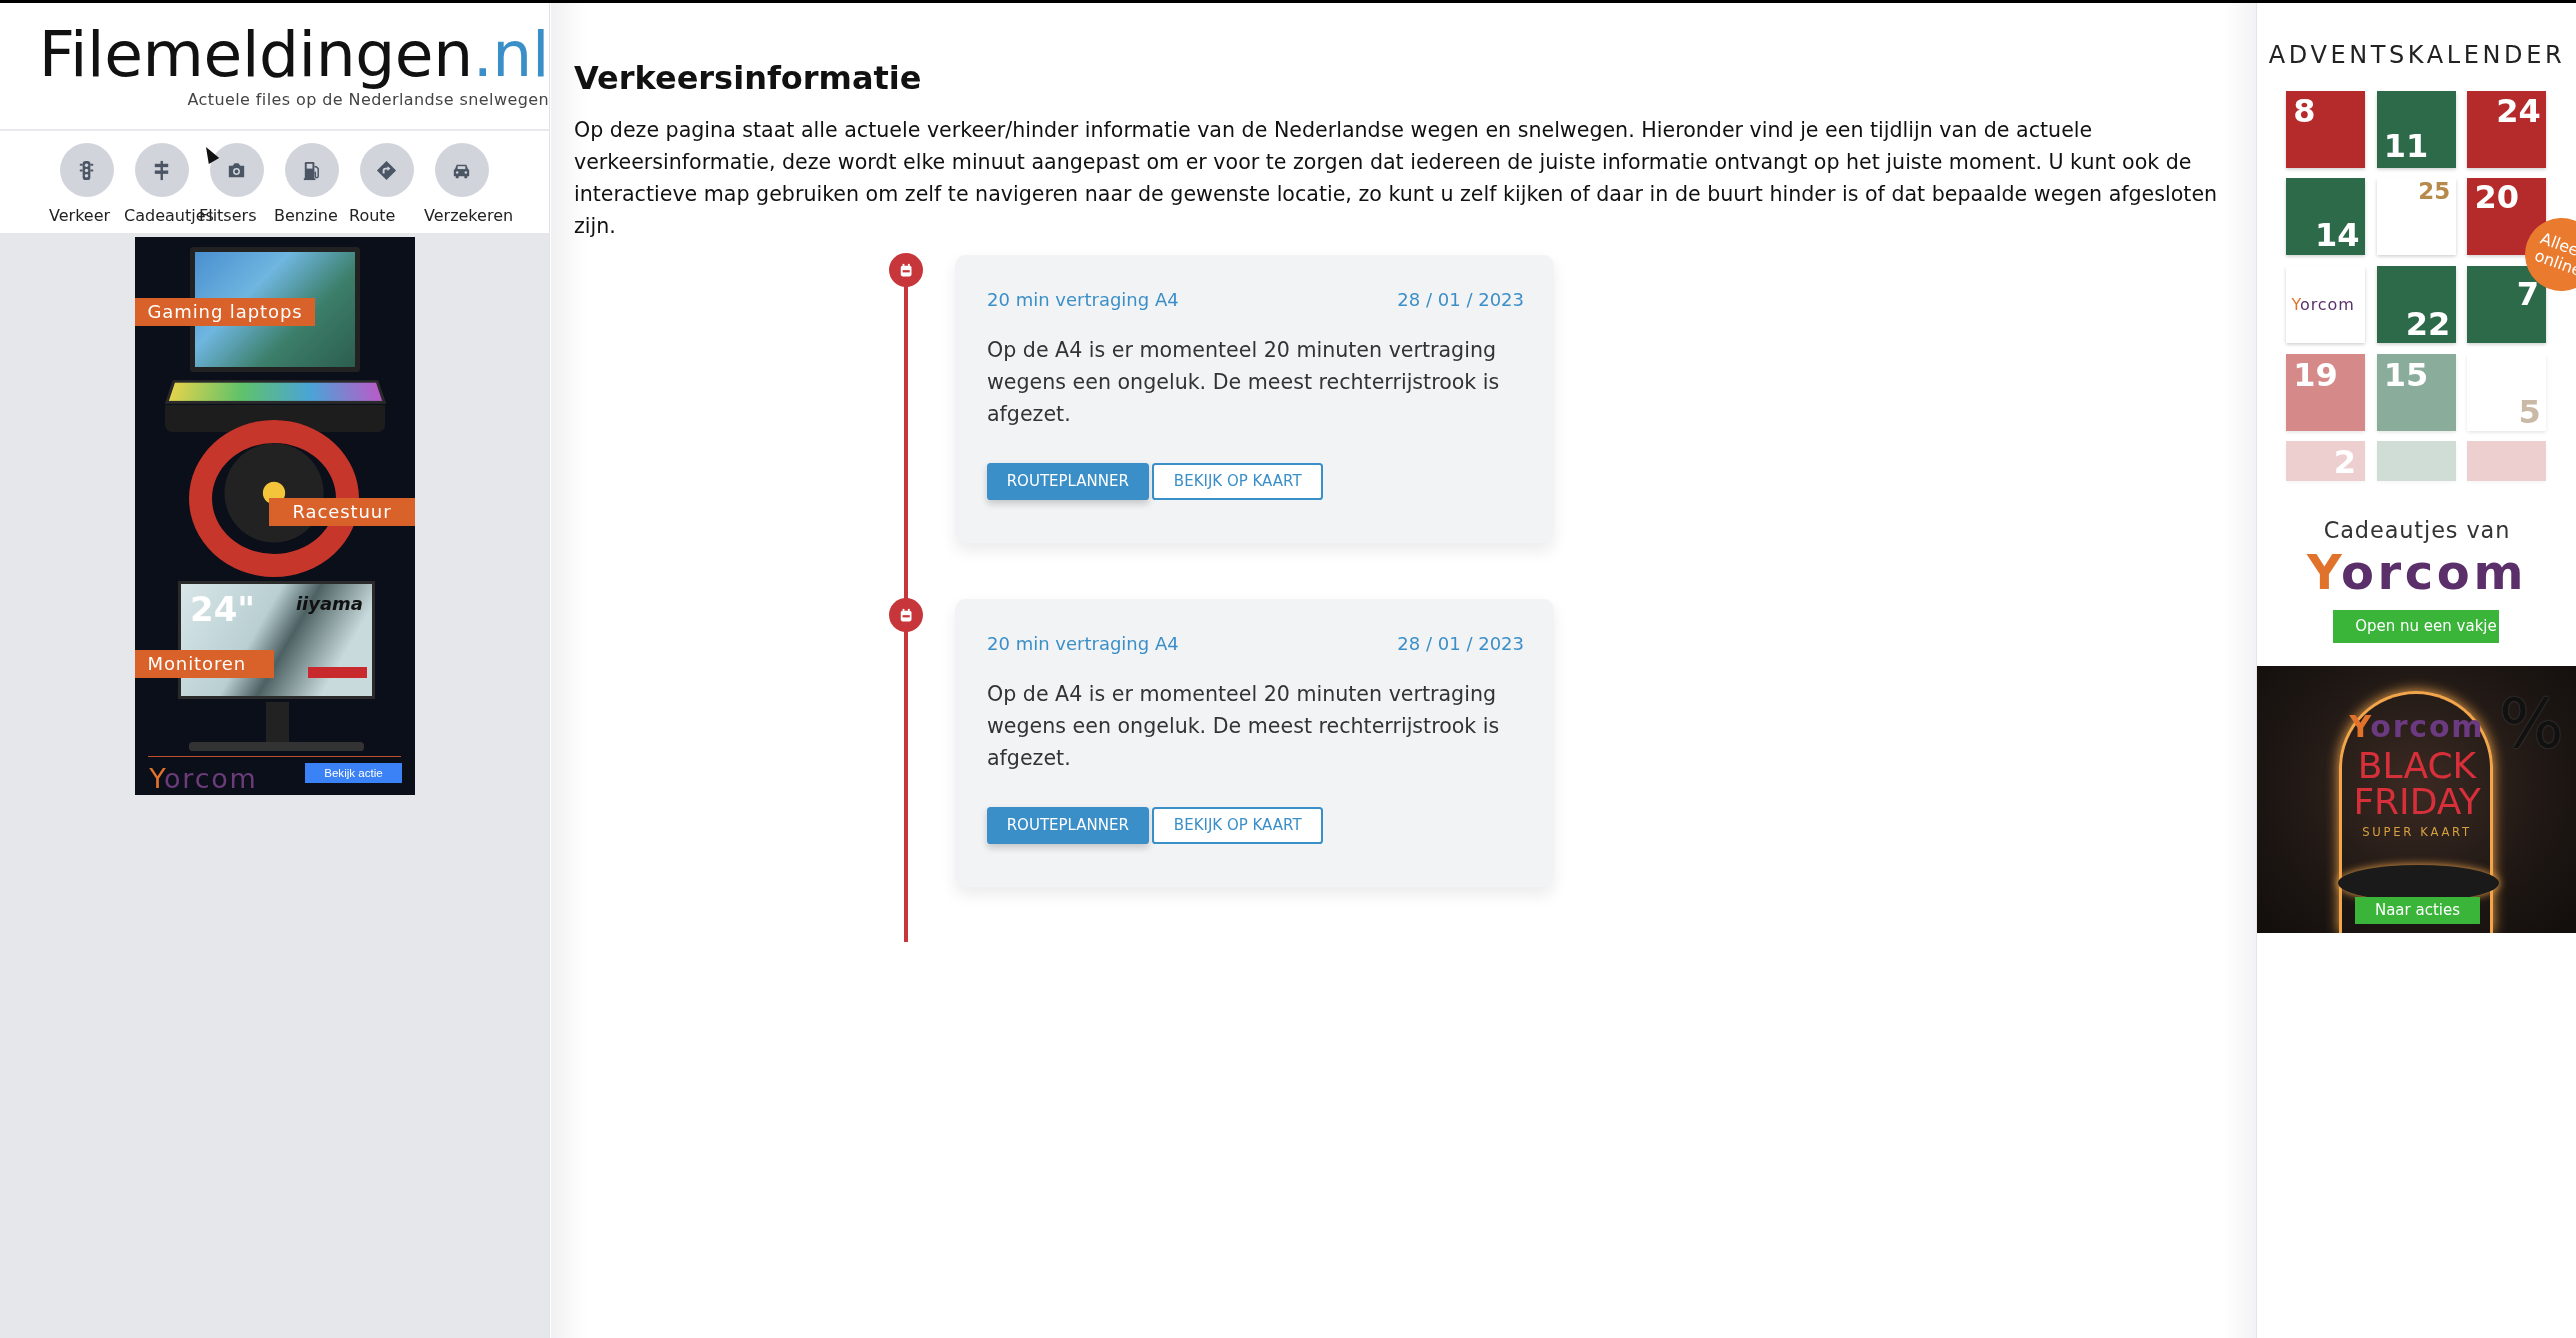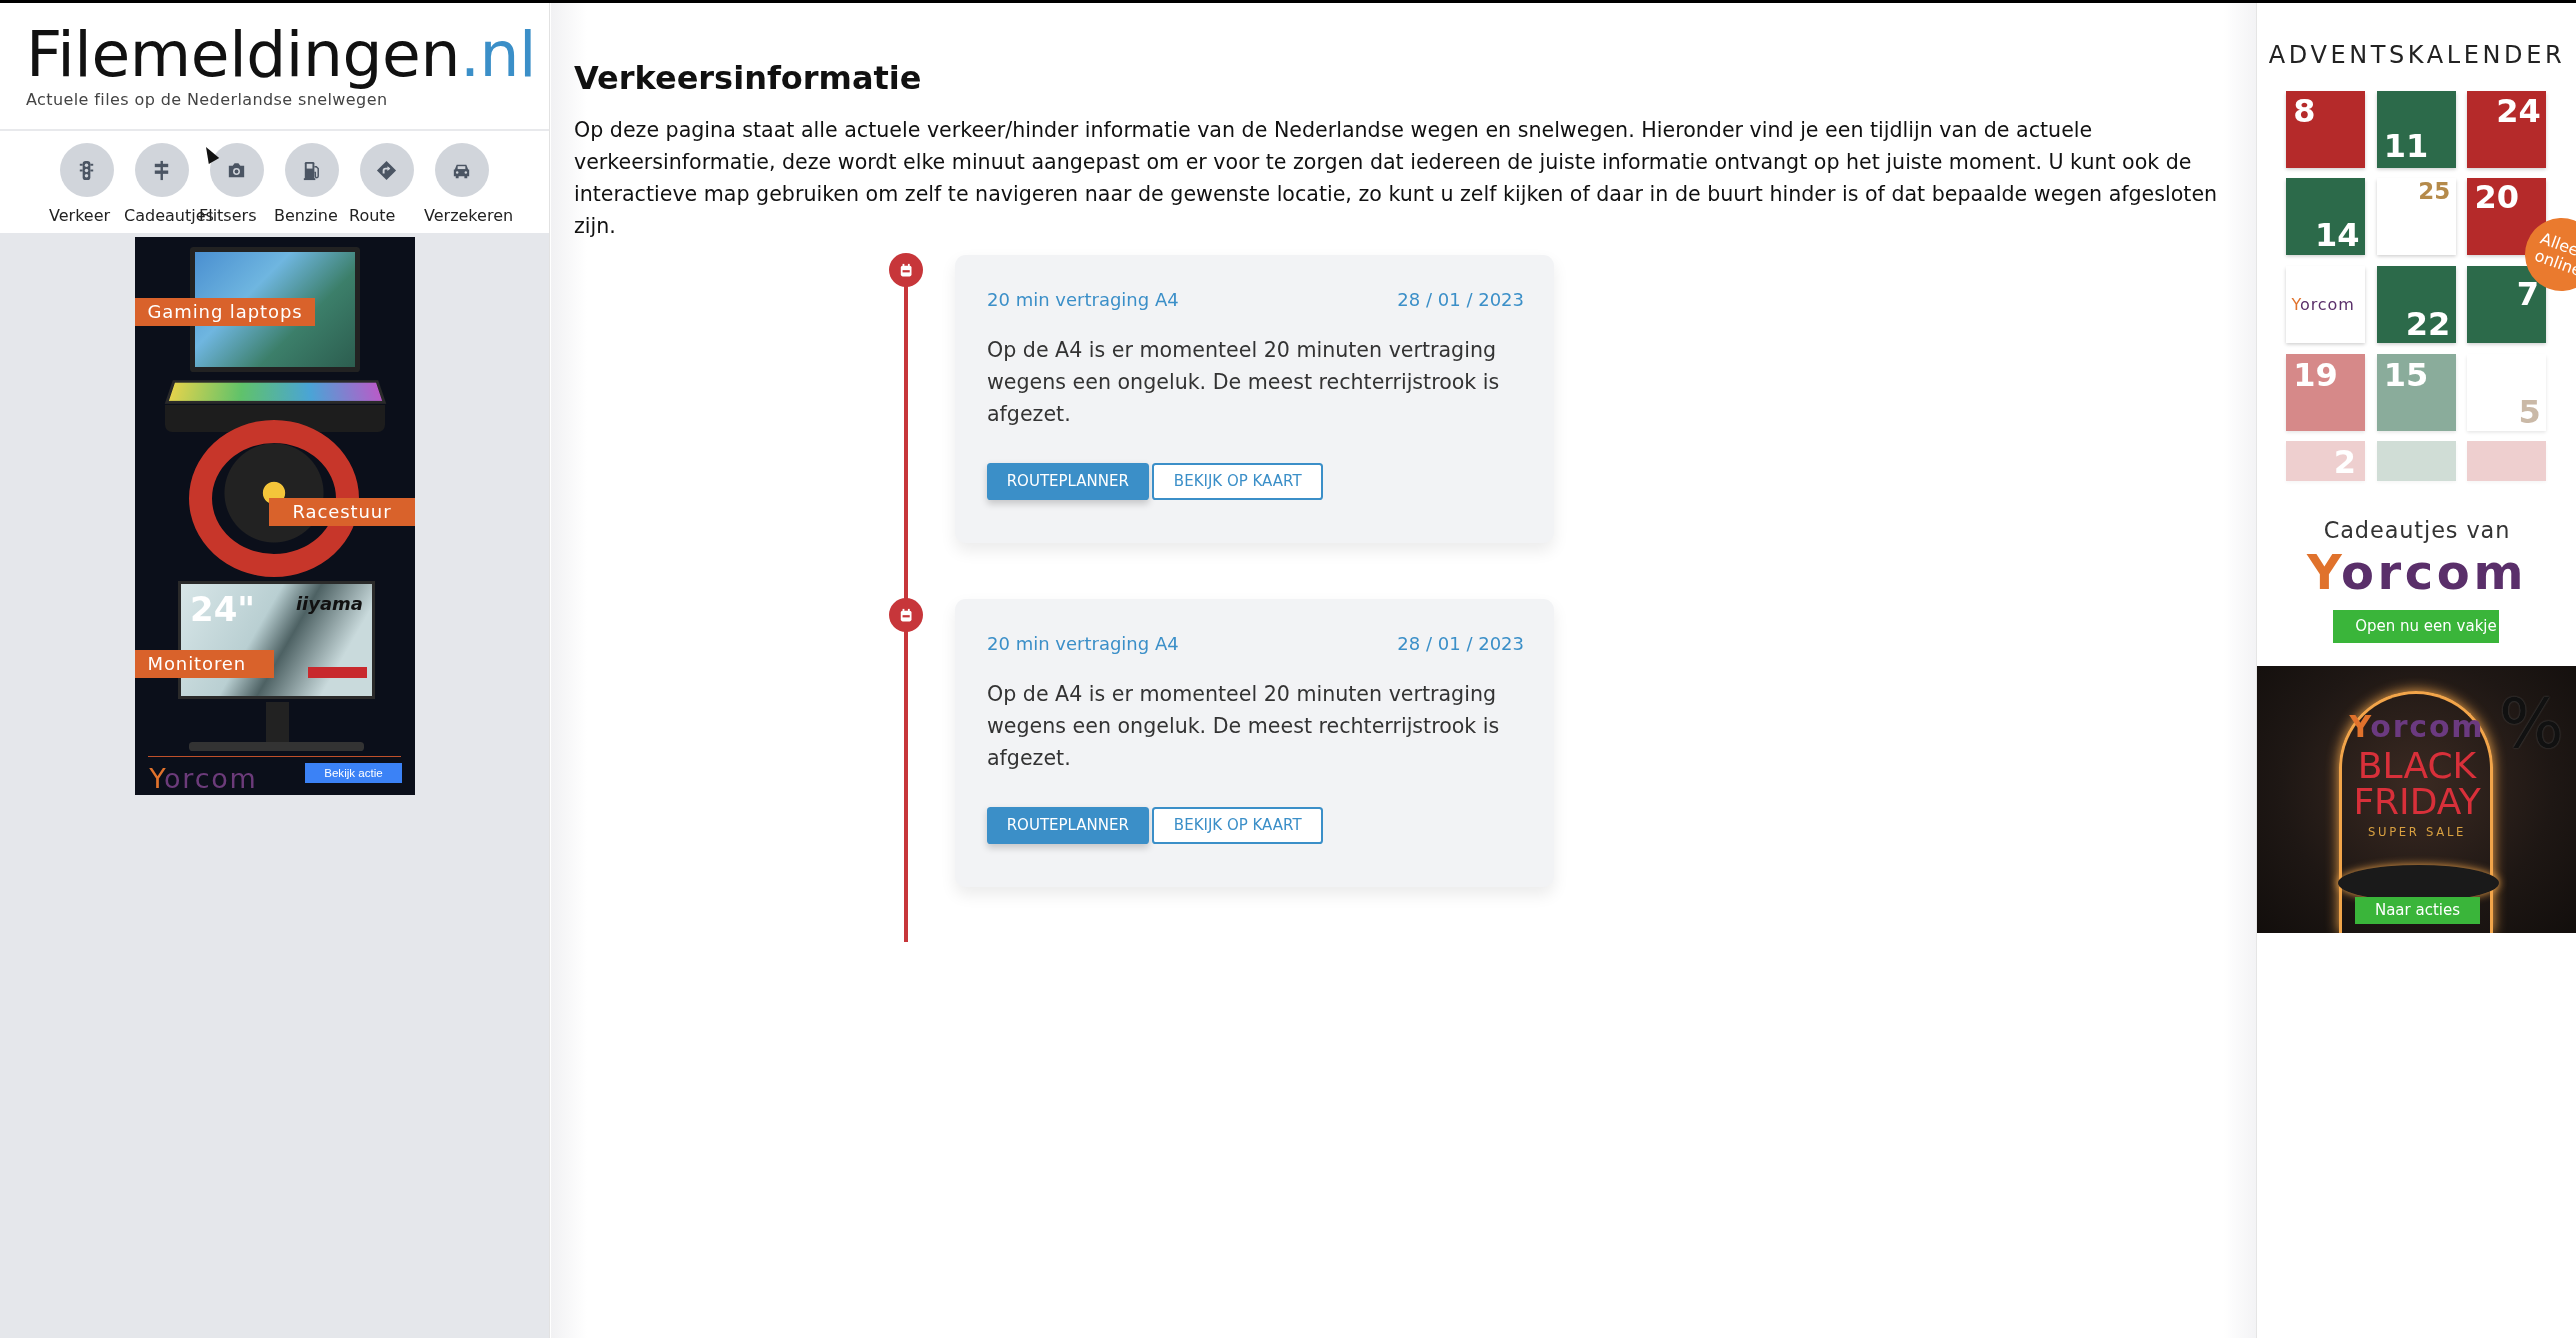--- a/index.html
+++ b/index.html
@@ -1,21 +1,21 @@
 <!DOCTYPE html>
 <html style="font-size:14.3px"><head>
 <meta charset="utf-8">
 <style>
   * { box-sizing: border-box; margin: 0; padding: 0; }
   html, body { width: 2576px; height: 1338px; overflow: hidden; background: #fff; font-family: "DejaVu Sans", sans-serif; color: #111; }
   .topbar { position: absolute; left: 0; top: 0; width: 2576px; height: 2.7px; background: #000; }
 
   
   .left { position: absolute; left: 0; top: 2.7px; width: 550px; height: 1335px; background: #e5e7eb; border-right: 0.9px solid #e2e2e2; }
-  .brand { background: #fff; height: 128px; border-bottom: 2.7px solid #e8e9ec; text-align: left; padding-top: 19.7px; padding-left: 26px; }
+  .brand { background: #fff; height: 128px; border-bottom: 2.7px solid #e8e9ec; text-align: right; padding-top: 19.7px; padding-left: 26px; }
   .brand-title { font-size: 63px; line-height: 66px; color: #111; letter-spacing: -0.4px; font-family: "DejaVu Sans", sans-serif; }
   .brand-title .tld { color: #3b8fc8; }
   .brand-sub { font-size: 16px; color: #444; margin-top: 1.8px; letter-spacing: 0.4px; }
   .nav { background: #fff; height: 102px; display: flex; padding-left: 49px; padding-top: 12.5px; gap: 0; }
   .nav-item { width: 75px; margin-right: 0; }
   .nav-item:nth-child(n+2) { margin-left: 0; }
   .nav-circle { width: 54px; height: 54px; border-radius: 50%; background: #d1d5db; margin: 0 auto; display: flex; align-items: center; justify-content: center; }
   .nav-circle svg { width: 23px; height: 23px; fill: #4b5563; }
   .nav-label { font-size: 16px; color: #222; margin-top: 9px; white-space: nowrap; }
 
@@ -281,18 +281,18 @@
   <div class="cadeau-text">Cadeautjes van</div>
   <div class="cadeau-logo"><span class="y">Y</span>orcom</div>
   <button class="open-btn">Open nu een vakje</button>
 
   <div class="bf-ad">
     <div class="bf-arch"></div>
     <div class="bf-percent">%</div>
     <div class="bf-logo"><span class="y">Y</span>orcom</div>
     <div class="bf-black">BLACK</div>
     <div class="bf-friday">FRIDAY</div>
-    <div class="bf-super">SUPER SALE</div>
+    <div class="bf-super">SUPER KAART</div>
     <div class="bf-podium"></div>
     <button class="naar-btn">Naar acties</button>
   </div>
 </aside>
 
 
 </body></html>

